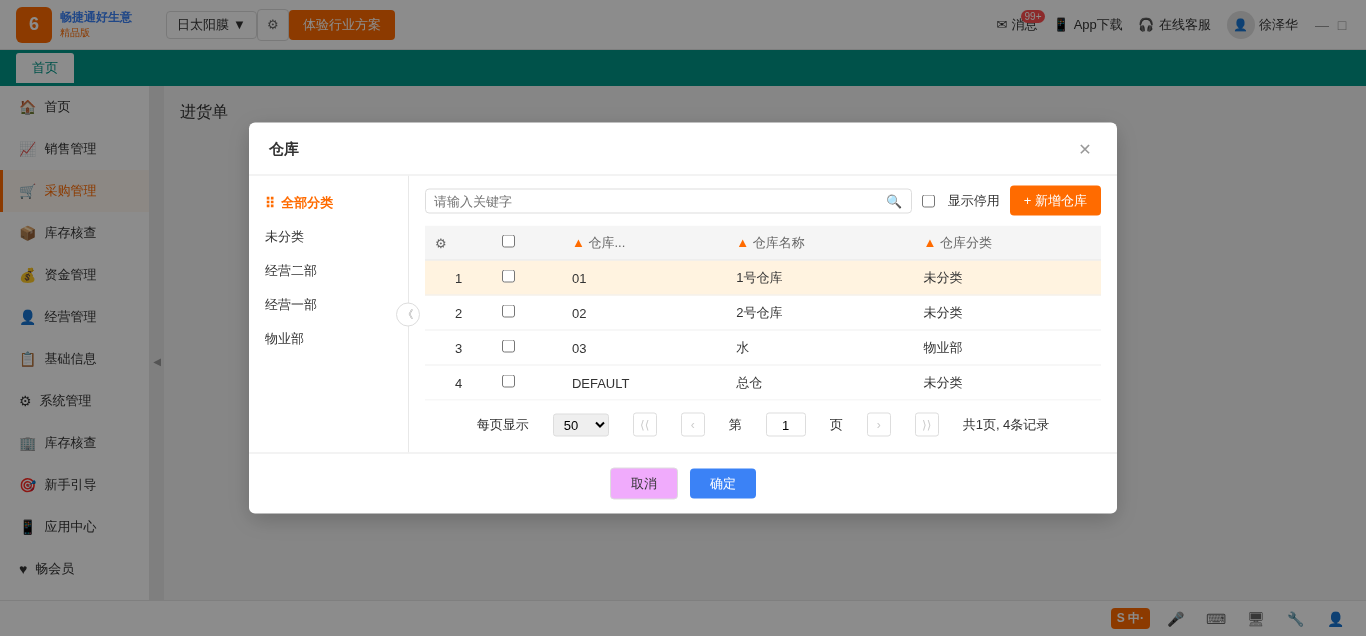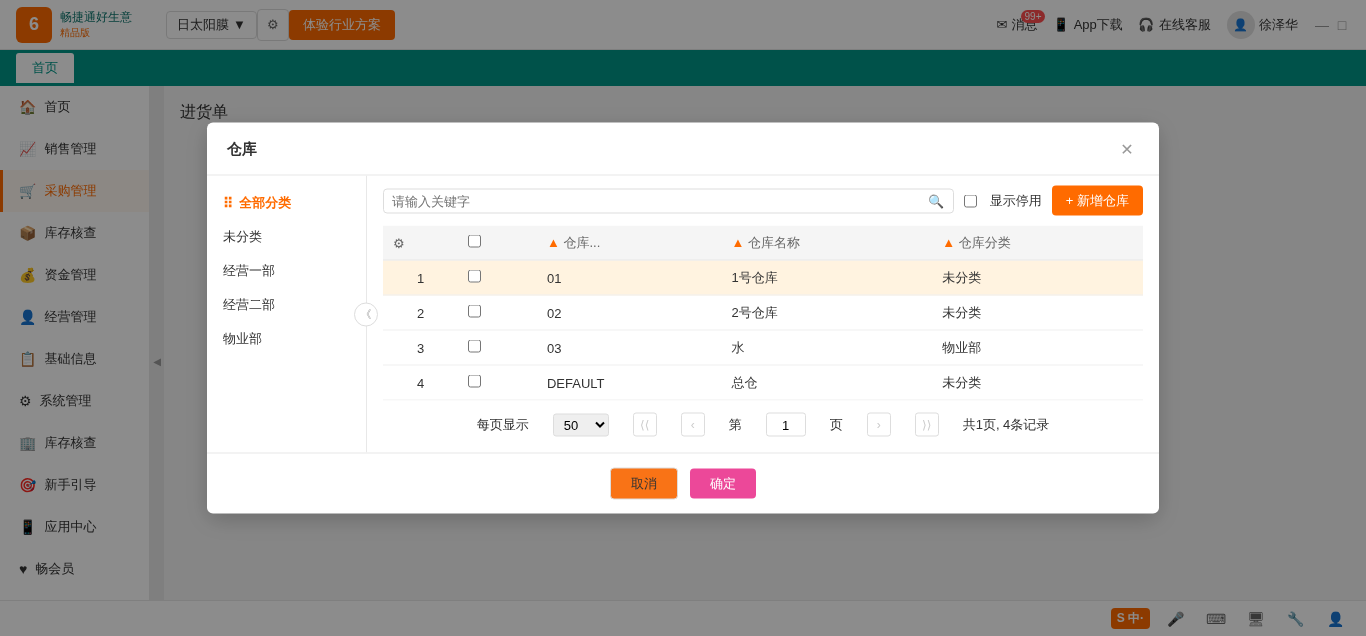--- a/index.html
+++ b/index.html
@@ -142,21 +142,21 @@
       z-index: 100;
     }
 
     
     .modal {
       position: fixed;
       top: 50%; left: 50%;
       transform: translate(-50%, -50%);
       background: #fff;
       border-radius: 6px;
-      width: 952px;
+      width: 868px;
       max-height: 560px;
       z-index: 200;
       display: flex;
       flex-direction: column;
       box-shadow: 0 6px 24px rgba(0,0,0,0.2);
     }
     .modal-header {
       display: flex;
       align-items: center;
       justify-content: space-between;
@@ -319,30 +319,30 @@
       align-items: center;
       justify-content: center;
       gap: 12px;
       padding: 14px 20px;
       border-top: 1px solid #e8e8e8;
     }
     .btn-cancel {
       padding: 6px 20px;
       border: 1px solid #ddd;
       border-radius: 4px;
-      background: #f97316;
+      background: #f0abfc;
       color: #333;
       cursor: pointer;
       font-size: 13px;
     }
     .btn-confirm {
       padding: 6px 20px;
       border: none;
       border-radius: 4px;
-      background: #ec4899;
+      background: #3b82f6;
       color: #fff;
       cursor: pointer;
       font-size: 13px;
     }
 
     
     .bottom-bar {
       position: fixed;
       bottom: 0; left: 0; right: 0;
       height: 36px;
@@ -394,21 +394,21 @@
 <body>
 
 <div class="overlay"></div>
 
 <div class="top-header">
   <div class="logo-area">
     <div class="logo-icon">
       <span>6</span>
     </div>
     <div>
-      <div style="font-size:12px;font-weight:normal;color:#0f766e;">畅捷通好生意</div>
+      <div style="font-size:12px;font-weight:bold;color:#3b82f6;">畅捷通好生意</div>
       <div style="font-size:10px;color:#ff6b00;">精品版</div>
     </div>
   </div>
   <div class="header-center">
     <div class="store-selector">
       <span>日太阳膜</span>
       <span>▼</span>
     </div>
     <div class="gear-btn">⚙</div>
     <button class="trial-btn">体验行业方案</button>
@@ -515,24 +515,24 @@
 
     <div class="category-panel">
       <div class="category-header">
         <span class="category-dots">⠿</span>
         <span>全部分类</span>
       </div>
       <div class="category-item">
         <span>未分类</span>
       </div>
       <div class="category-item">
+        <span>经营二部</span>
+      </div>
+      <div class="category-item">
         <span>经营一部</span>
-      </div>
-      <div class="category-item">
-        <span>经营二部</span>
       </div>
       <div class="category-item">
         <span>物业部</span>
       </div>
       <div class="collapse-btn">《</div>
     </div>
 
     <div class="table-panel">
 
       <div class="table-toolbar">

